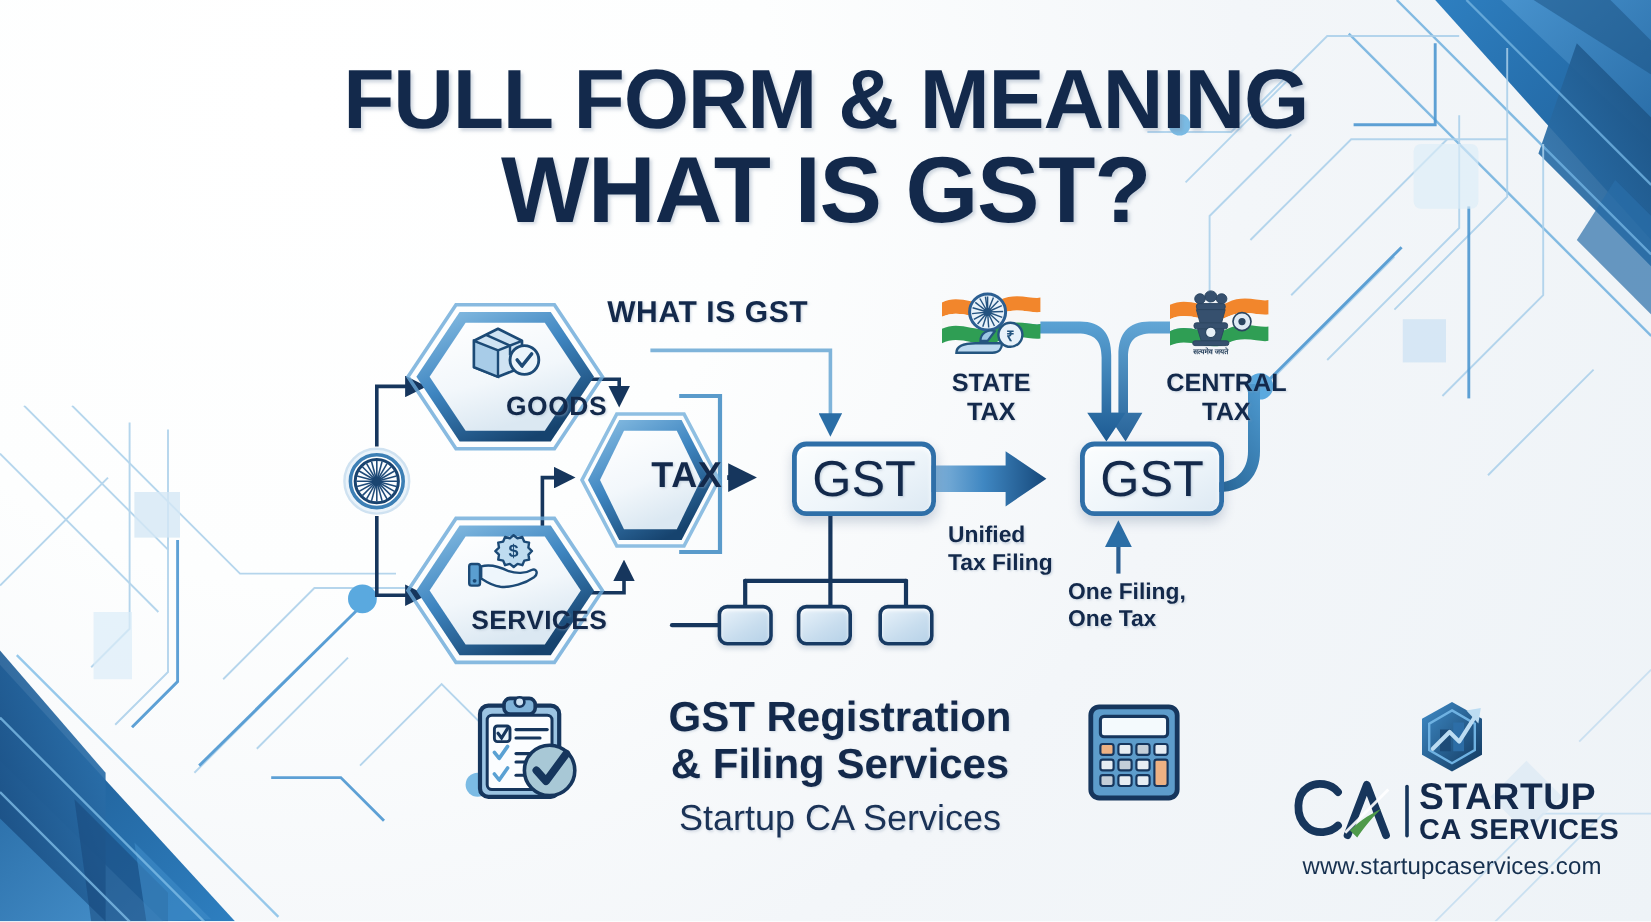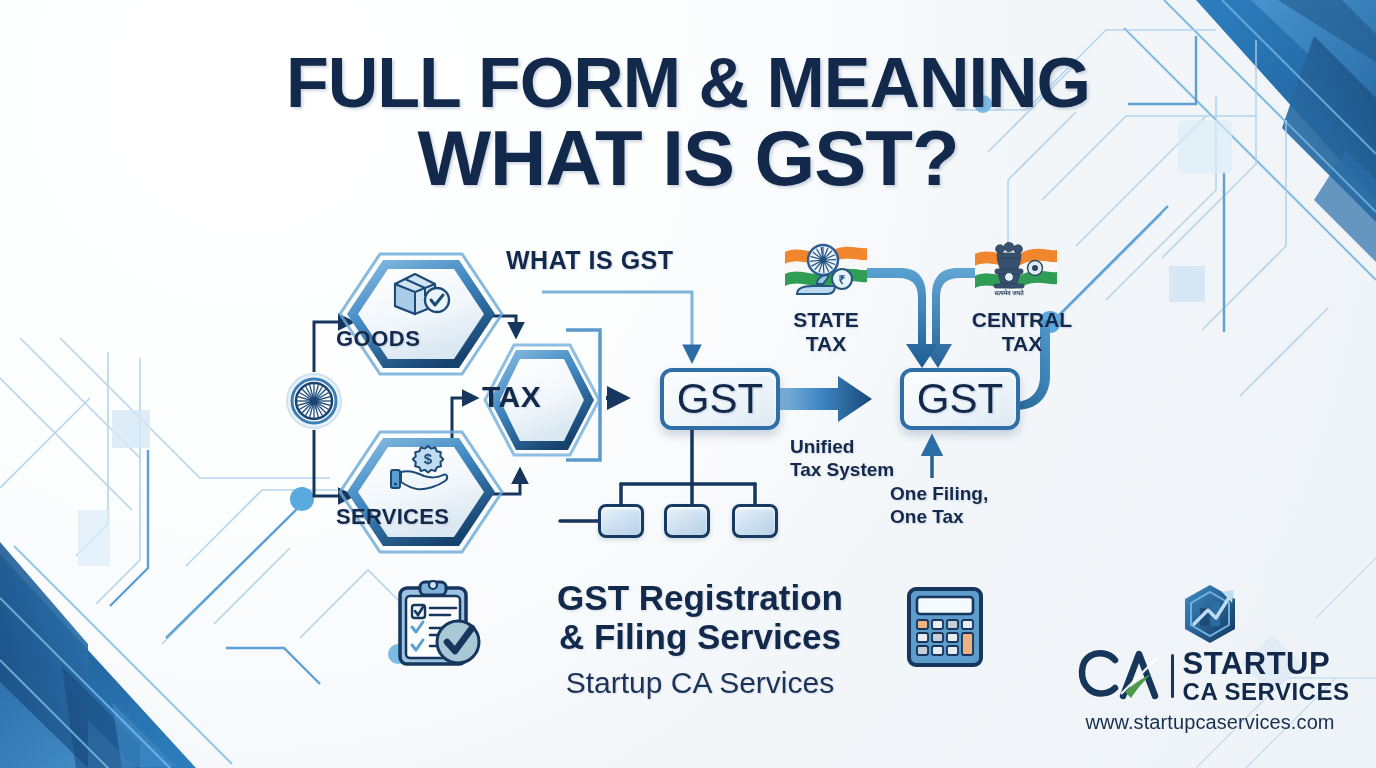--- a/index.html
+++ b/index.html
@@ -50,21 +50,21 @@
   }
   #lbl-what-is-gst { left:506px; top:246px; font-size:25px; letter-spacing:0.5px; }
   #lbl-state-tax   { left:781px; top:308px; font-size:21px; text-align:center; width:90px; line-height:1.12; }
   #lbl-central-tax { left:967px; top:308px; font-size:21px; text-align:center; width:110px; line-height:1.12; }
   #lbl-unified     { left:790px; top:436px; font-size:19px; line-height:1.2; }
   #lbl-one-nation  { left:890px; top:483px; font-size:19px; line-height:1.2; }
 
   
   .hex-wrap { position:absolute; }
   .hex-text {
-    position:absolute; width:100%; text-align:left;
+    position:absolute; width:100%; text-align:right;
     font-weight:bold; color:#13294b;
     text-shadow: 1px 1px 2px rgba(150,170,190,0.45);
   }
   #hex-goods    { left:336px; top:250px; width:170px; height:128px; }
   #hex-goods .hex-text   { top:76px; font-size:22px; letter-spacing:0.5px; }
   #hex-services { left:336px; top:428px; width:170px; height:128px; }
   #hex-services .hex-text{ top:76px; font-size:22px; letter-spacing:0.3px; }
   #hex-tax      { left:482px; top:342px; width:120px; height:116px; }
   #hex-tax .hex-text     { top:38px; font-size:30px; letter-spacing:0.5px; }
 
@@ -471,21 +471,21 @@
     <circle cx="62" cy="30" r="7.5" fill="#dfeaf4" stroke="#2a4560" stroke-width="1.4"></circle>
     <circle cx="62" cy="30" r="3" fill="#2a4560"></circle>
     <text x="36" y="57" font-family="Liberation Sans, sans-serif" font-size="6" font-weight="bold" fill="#1f3a57" text-anchor="middle">सत्यमेव जयते</text>
   </svg>
 
   <div class="dlabel" id="lbl-state-tax">STATE
 TAX</div>
   <div class="dlabel" id="lbl-central-tax">CENTRAL
 TAX</div>
   <div class="dlabel" id="lbl-unified">Unified
-Tax System</div>
+Tax Filing</div>
   <div class="dlabel" id="lbl-one-nation">One Filing,
 One Tax</div>
 
   <svg id="clipboard-icon" viewBox="0 0 94 92">
     <rect x="8" y="10" width="66" height="76" rx="7" fill="#9cc4e2" stroke="#16365d" stroke-width="3.5"></rect>
     <rect x="14" y="18" width="54" height="62" rx="4" fill="#fbfdff" stroke="#16365d" stroke-width="2.5"></rect>
     <rect x="28" y="4" width="26" height="13" rx="5" fill="#7fb2d8" stroke="#16365d" stroke-width="3"></rect>
     <circle cx="41" cy="7" r="4" fill="#cfe3f3" stroke="#16365d" stroke-width="2.2"></circle>
     <rect x="20" y="27" width="13" height="13" rx="2.5" fill="#e8f3fb" stroke="#16365d" stroke-width="2.4"></rect>
     <path d="M23,33 L26,37 L31,29" stroke="#16365d" stroke-width="2.6" fill="none" stroke-linecap="round"></path>

